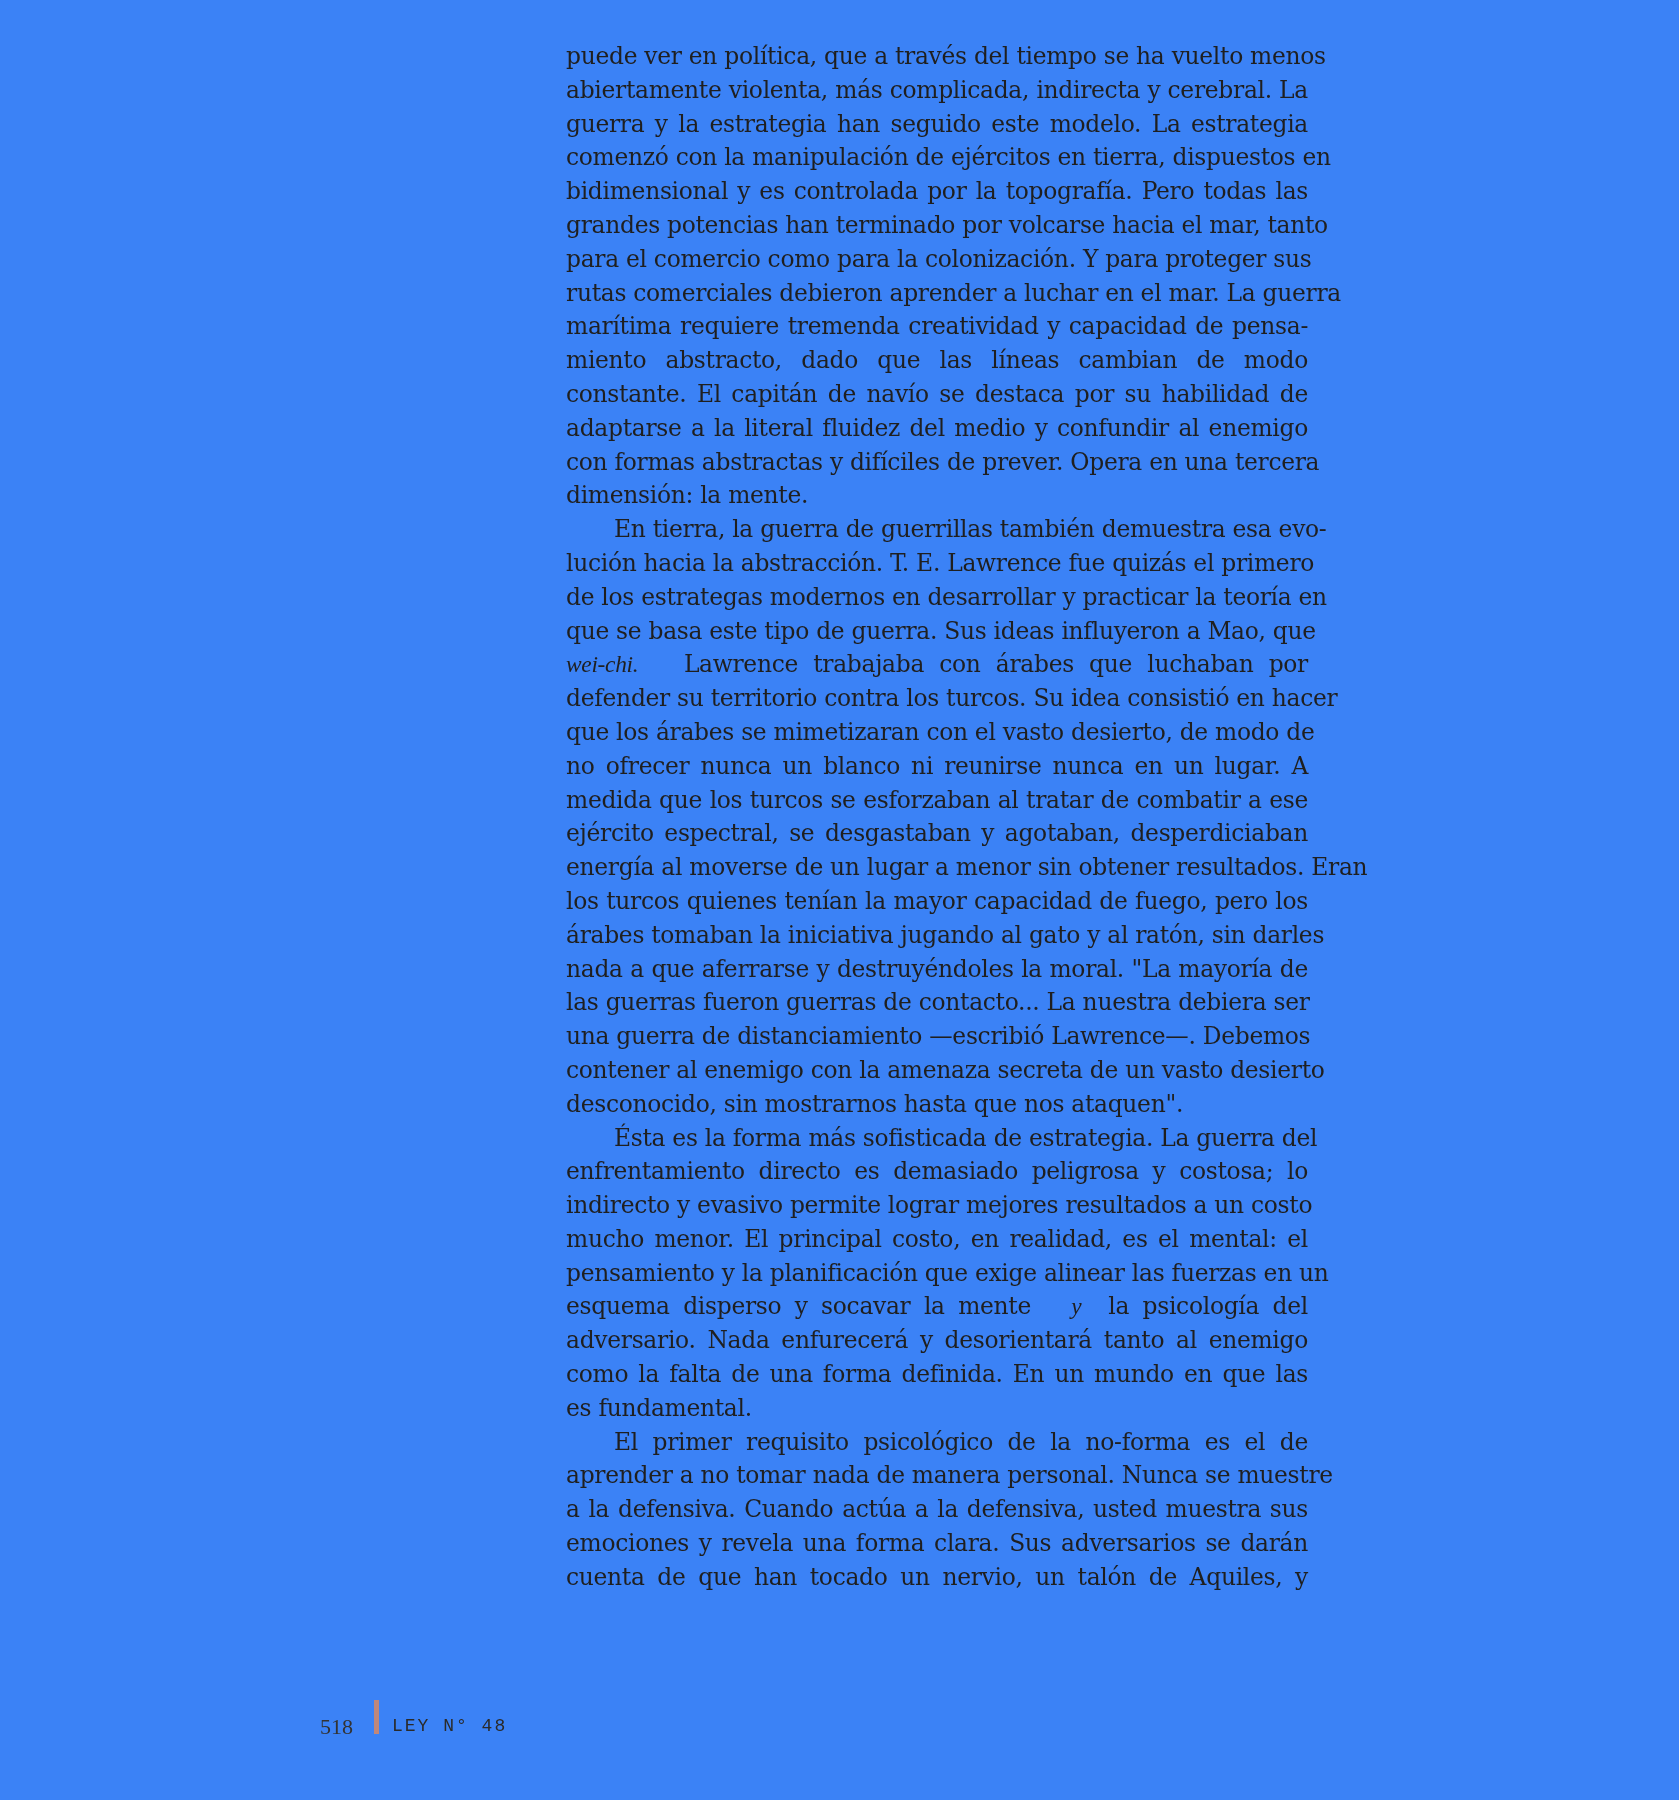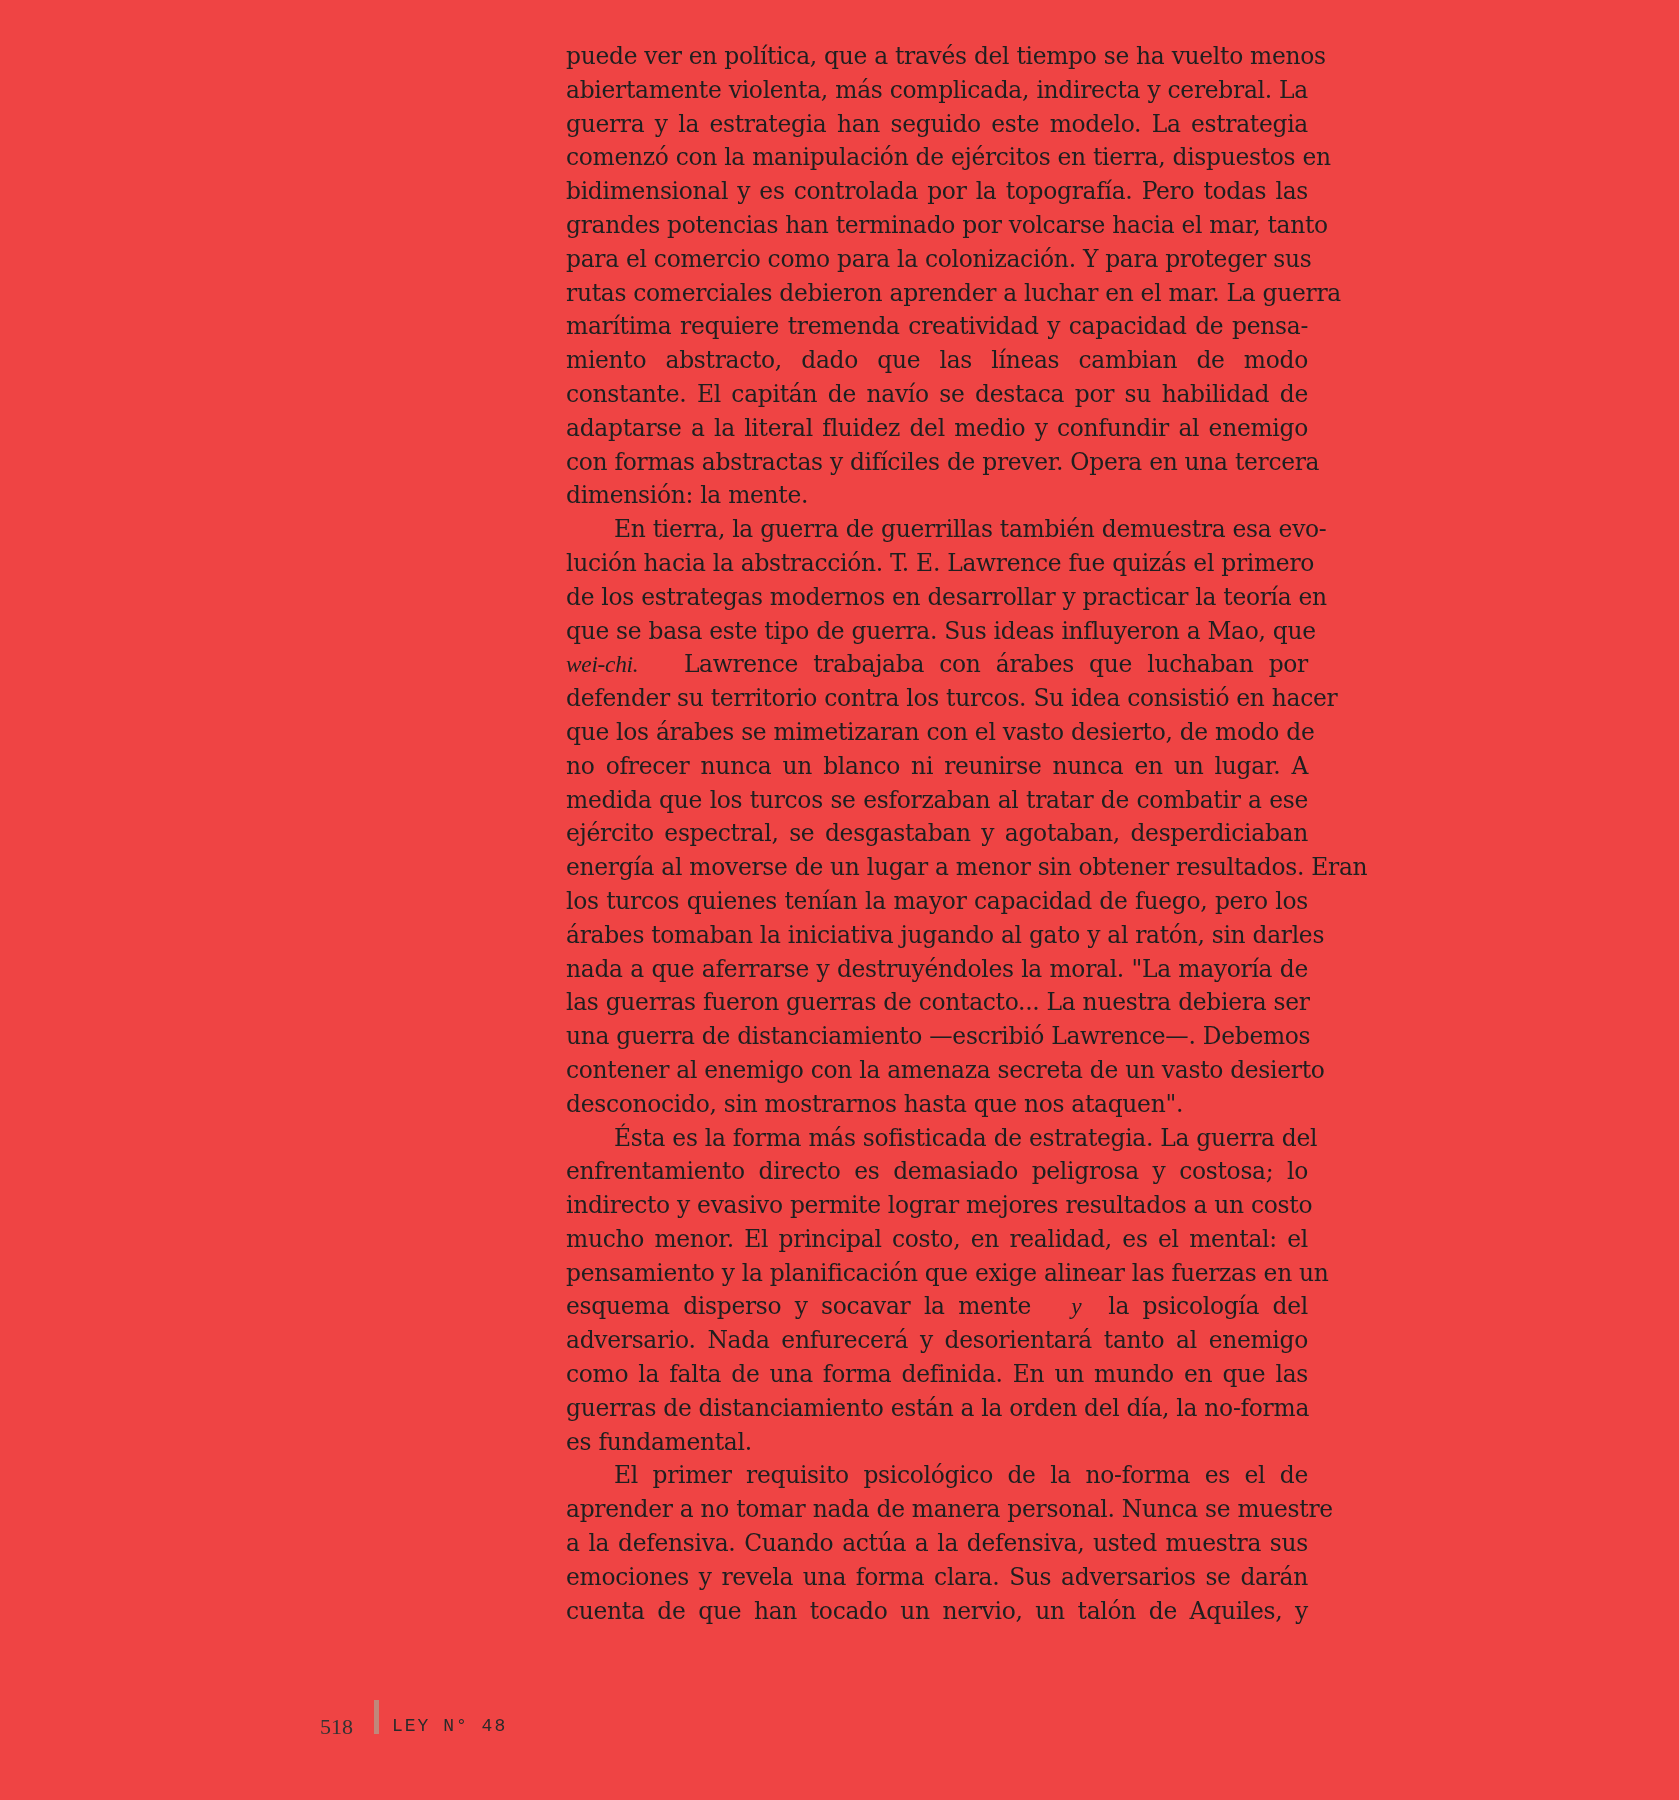--- a/index.html
+++ b/index.html
@@ -1,17 +1,17 @@
 <!DOCTYPE html>
 <html><head>
   <meta charset="utf-8">
   <style>
     html, body { margin: 0; padding: 0; background: #ffffff; }
     body { width: 1679px; height: 1800px; position: relative; overflow: hidden; }
-    .page { position: absolute; left: 0; top: 0; width: 1679px; height: 1800px; background: #ef4444; }
+    .page { position: absolute; left: 0; top: 0; width: 1679px; height: 1800px; background: #3b82f6; }
     .text-block {
       position: absolute; left: 566px; top: 40px; width: 742px;
       font-family: "DejaVu Serif", "Liberation Serif", serif;
       font-size: 23.4px; line-height: 33.8px; color: #1f1f1f;
       letter-spacing: -0.3px;
     }
     .line { display: block; white-space: nowrap; text-align: justify; text-align-last: justify; height: 33.8px; }
     .line.last { text-align-last: left; }
     .line.indent { padding-left: 48px; }
     .it { font-style: italic; font-family: "Liberation Serif", serif; }
@@ -60,21 +60,20 @@
     <span class="line last">desconocido, sin mostrarnos hasta que nos ataquen".</span>
 
     <span class="line indent">Ésta es la forma más sofisticada de estrategia. La guerra del</span>
     <span class="line">enfrentamiento directo es demasiado peligrosa y costosa; lo</span>
     <span class="line">indirecto y evasivo permite lograr mejores resultados a un costo</span>
     <span class="line">mucho menor. El principal costo, en realidad, es el mental: el</span>
     <span class="line">pensamiento y la planificación que exige alinear las fuerzas en un</span>
     <span class="line"><span>esquema disperso y socavar la mente</span>&nbsp;&nbsp;&nbsp;<span class="it">y</span>&nbsp;&nbsp;<span>la psicología del</span></span>
     <span class="line">adversario. Nada enfurecerá y desorientará tanto al enemigo</span>
     <span class="line">como la falta de una forma definida. En un mundo en que las</span>
-    <span class="line">guerras de distanciamiento están a la orden del día, la no-forma</span>
     <span class="line last">es fundamental.</span>
 
     <span class="line indent">El primer requisito psicológico de la no-forma es el de</span>
     <span class="line">aprender a no tomar nada de manera personal. Nunca se muestre</span>
     <span class="line">a la defensiva. Cuando actúa a la defensiva, usted muestra sus</span>
     <span class="line">emociones y revela una forma clara. Sus adversarios se darán</span>
     <span class="line">cuenta de que han tocado un nervio, un talón de Aquiles, y</span>
   </div>
 
   <div class="footer">

